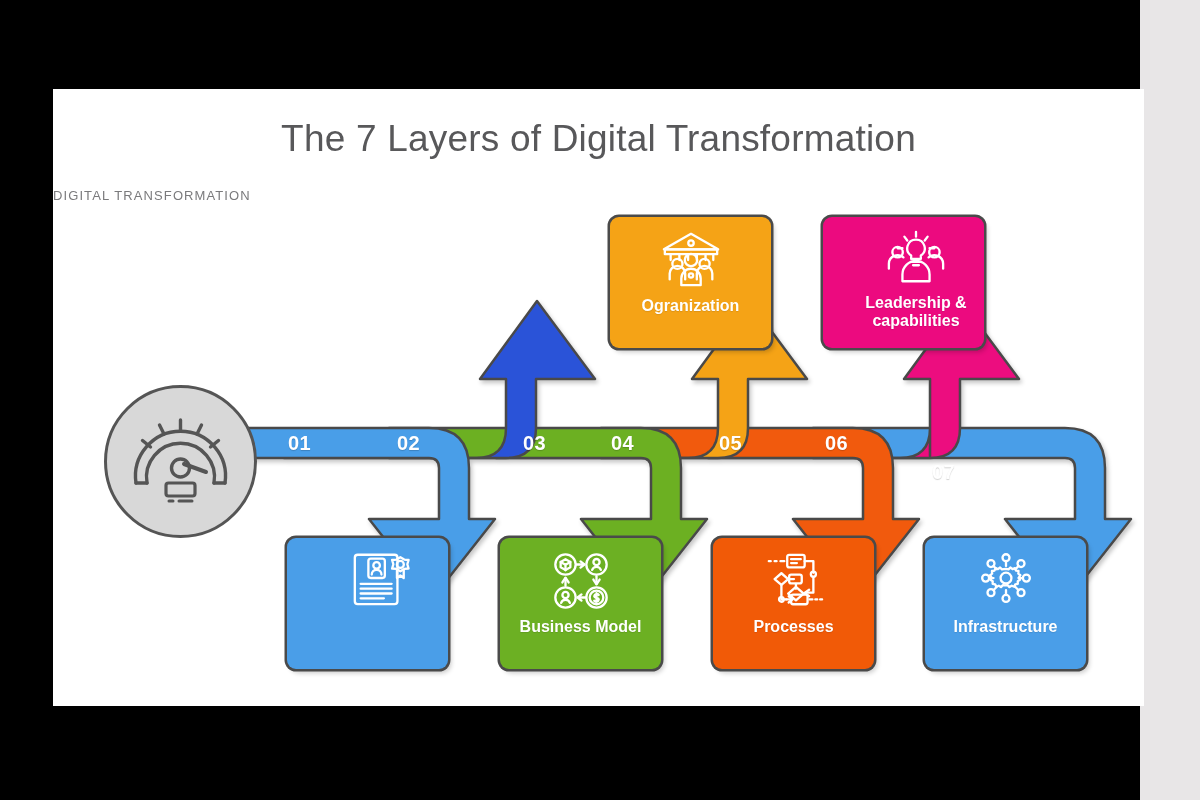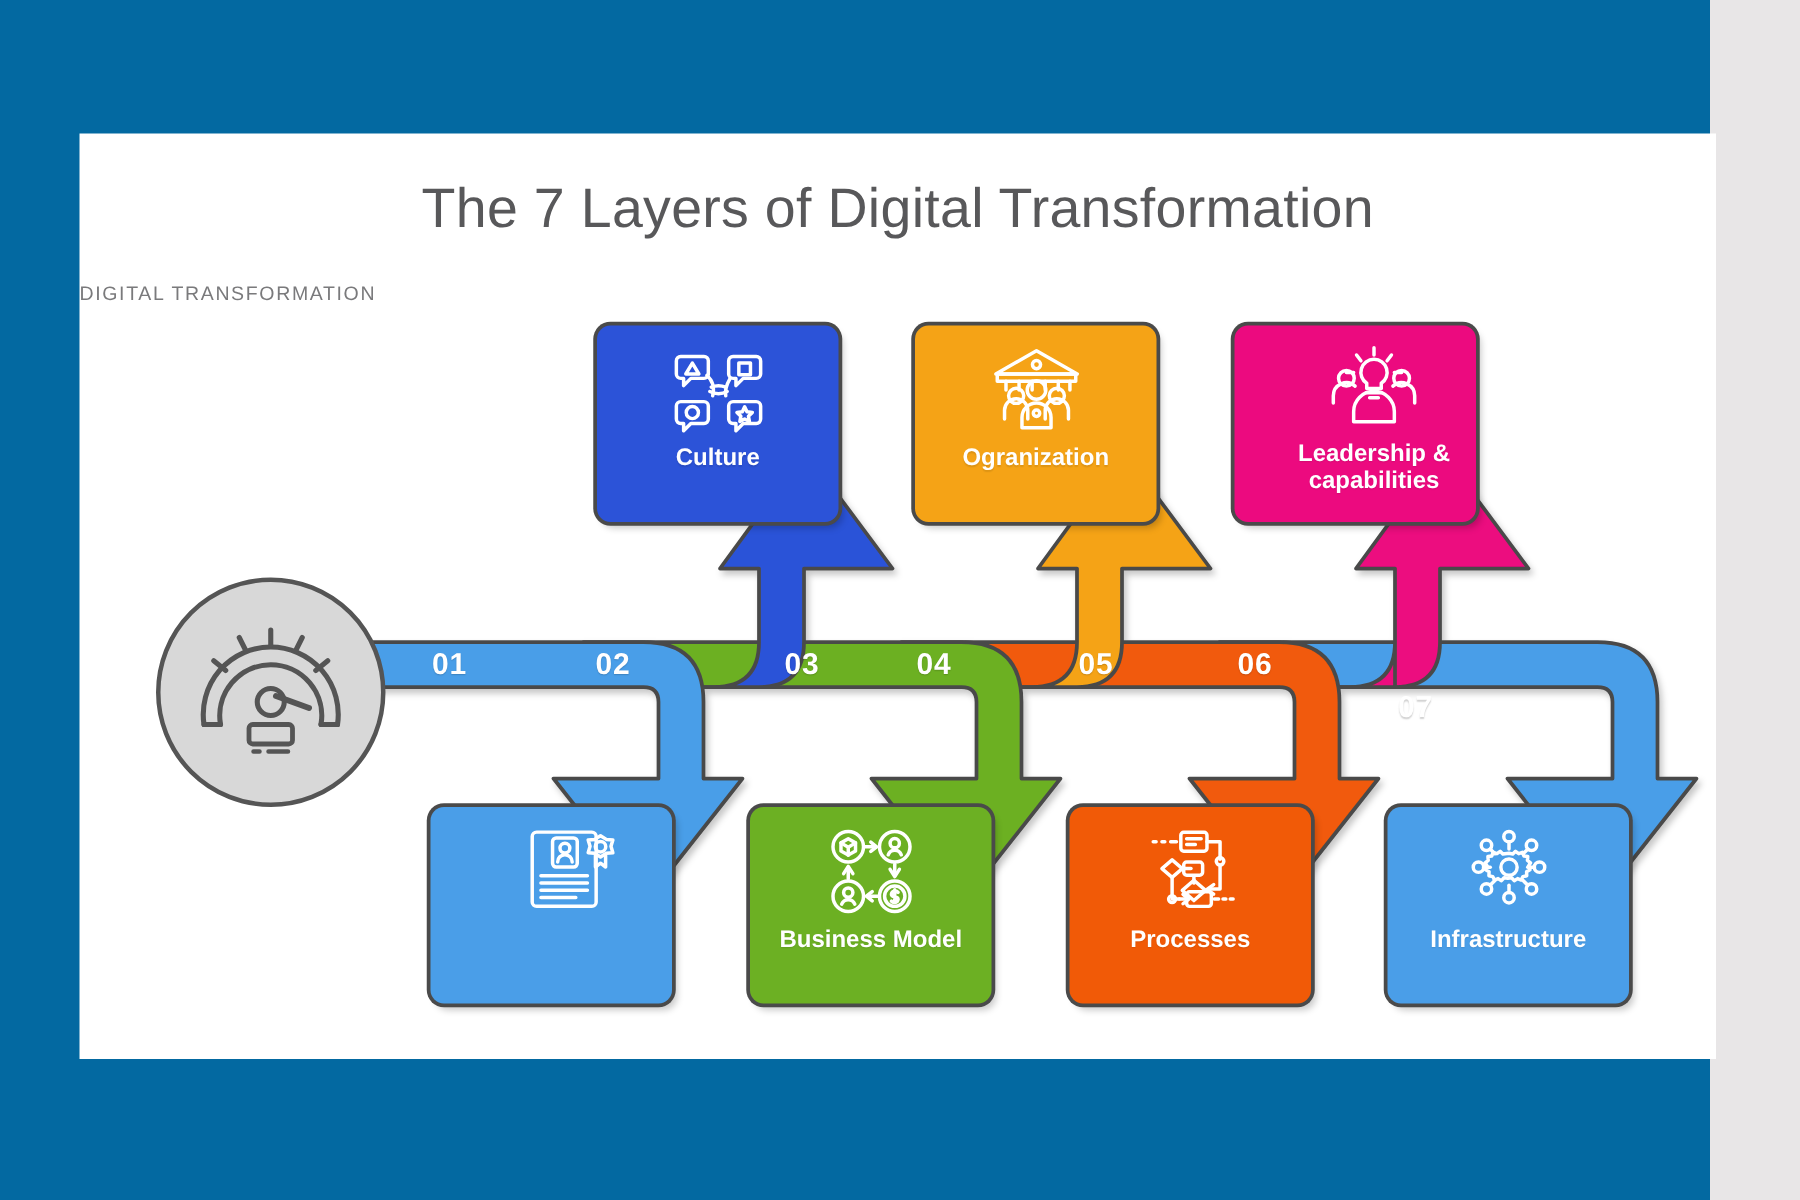--- a/index.html
+++ b/index.html
@@ -8,21 +8,21 @@
     background: #e8e6e7;
     width: 1200px;
     height: 800px;
     overflow: hidden;
     font-family: "Liberation Sans", sans-serif;
   }
   #stage {
     position: relative;
     width: 1140px;
     height: 800px;
-    background: #0369a1;
+    background: #000000;
   }
   #slide {
     position: absolute;
     left: 53px;
     top: 89px;
     width: 1091px;
     height: 617px;
     background: #ffffff;
     overflow: hidden;
   }
@@ -169,37 +169,20 @@
           <path d="M 47.5 63 L 39.5 56.5 M 61 50 L 56.5 41 M 77.5 46 L 77.5 36
                    M 94 50 L 98.5 41 M 107.5 63 L 115.5 56.5"></path>
         </g>
         <circle cx="77.5" cy="84" r="9" fill="none" stroke="#555555" stroke-width="3.4"></circle>
         <path d="M 81 80 L 103 88" fill="none" stroke="#555555" stroke-width="4" stroke-linecap="round"></path>
         <rect x="63" y="99" width="29" height="13" rx="2.5" fill="none" stroke="#555555" stroke-width="3.2"></rect>
         <path d="M 66 117 L 70 117 M 76 117 L 89 117" stroke="#555555" stroke-width="3" stroke-linecap="round"></path>
       </svg>
     </div>
 
-    <div class="card" style="left:345px; top:128px; background:#2c53d8;">
-      <svg class="ico" viewBox="0 0 64 64" fill="none" stroke="#ffffff" stroke-width="2.4" stroke-linecap="round" stroke-linejoin="round">
-        <path d="M 6 9 h 16 a 3 3 0 0 1 3 3 v 9 a 3 3 0 0 1 -3 3 h -9 l -5 5 v -5 h -2 a 3 3 0 0 1 -3 -3 v -9 a 3 3 0 0 1 3 -3 z"></path>
-        <path d="M 14 13.5 l 4.5 7.5 h -9 z"></path>
-        <path d="M 42 9 h 16 a 3 3 0 0 1 3 3 v 9 a 3 3 0 0 1 -3 3 h -9 l -5 5 v -5 h -2 a 3 3 0 0 1 -3 -3 v -9 a 3 3 0 0 1 3 -3 z"></path>
-        <rect x="46" y="13.5" width="8" height="8"></rect>
-        <path d="M 6 40 h 16 a 3 3 0 0 1 3 3 v 9 a 3 3 0 0 1 -3 3 h -9 l -5 5 v -5 h -2 a 3 3 0 0 1 -3 -3 v -9 a 3 3 0 0 1 3 -3 z"></path>
-        <circle cx="14" cy="47.5" r="4.2"></circle>
-        <path d="M 42 40 h 16 a 3 3 0 0 1 3 3 v 9 a 3 3 0 0 1 -3 3 h -9 l -5 5 v -5 h -2 a 3 3 0 0 1 -3 -3 v -9 a 3 3 0 0 1 3 -3 z"></path>
-        <path d="M 50 43.5 l 1.6 3.4 l 3.7 .5 l -2.7 2.6 l .7 3.7 l -3.3 -1.8 l -3.3 1.8 l .7 -3.7 l -2.7 -2.6 l 3.7 -.5 z"></path>
-        <path d="M 27 30 q 5 -2 10 0"></path>
-        <path d="M 26 33 q 6 3 12 0"></path>
-        <path d="M 24 22 q 6 5 4 14" stroke-dasharray="0 0"></path>
-        <path d="M 40 24 q -4 7 -3 12"></path>
-      </svg>
-      <div class="lbl">Culture</div>
-    </div>
 
     <div class="card" style="left:557px; top:128px; background:#f5a316;">
       <svg class="ico" viewBox="0 0 64 64" fill="none" stroke="#ffffff" stroke-width="2.4" stroke-linecap="round" stroke-linejoin="round">
         <path d="M 4 21 L 32 5 L 60 21 z"></path>
         <circle cx="32" cy="14.5" r="2.8"></circle>
         <path d="M 5 21 h 54 v 5 h -54 z"></path>
         <path d="M 11 26 v 6 M 20 26 v 6 M 29 26 v 6 M 38 26 v 6 M 47 26 v 6 M 55 26 v 6"></path>
         <circle cx="18" cy="36" r="5.2"></circle>
         <path d="M 10 52 v -6 a 8 8 0 0 1 16 0 v 6"></path>
         <circle cx="46" cy="36" r="5.2"></circle>

